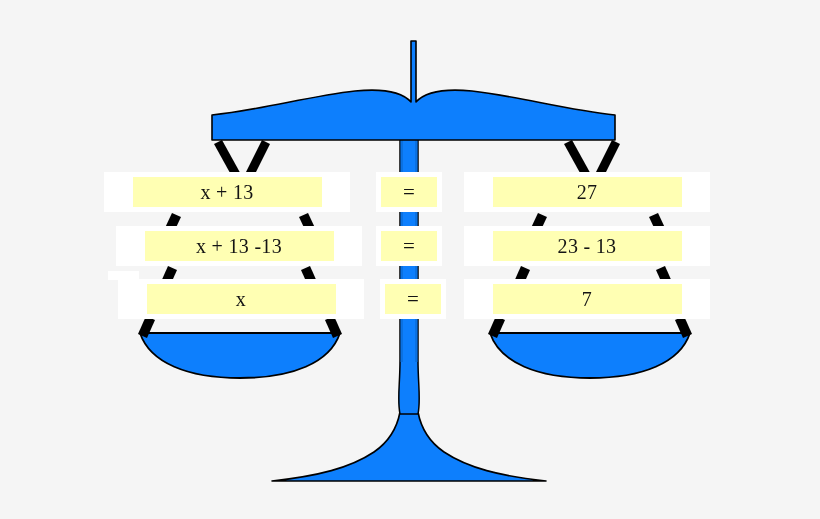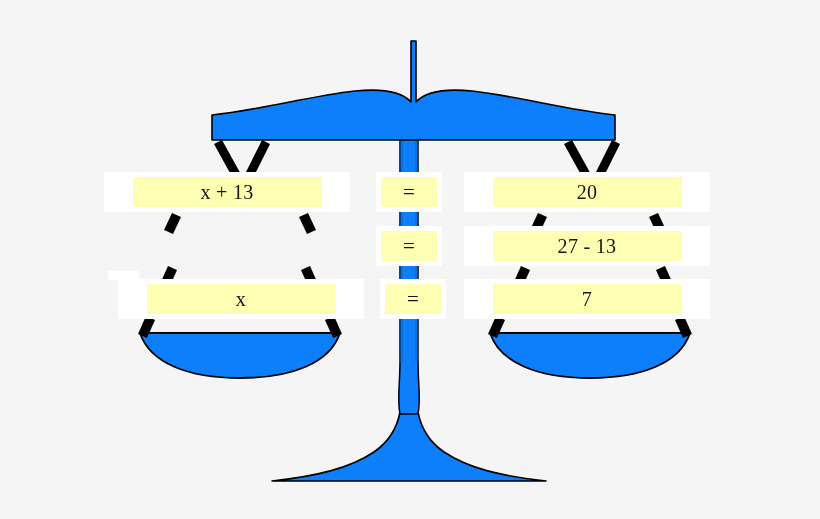--- a/index.html
+++ b/index.html
@@ -137,30 +137,33 @@
 
   <div class="label-frame side-frame row-left" style="left:104px; top:172px;">
     <div class="label-box side-box">x + 13</div>
   </div>
 
   <div class="label-frame mid-frame row-mid" style="left:376px; top:172px;">
     <div class="label-box mid-box">=</div>
   </div>
 
   <div class="label-frame side-frame row-right" style="left:464px; top:172px;">
-    <div class="label-box side-box">20</div>
+    <div class="label-box side-box">27</div>
   </div>
 
+  <div class="label-frame side-frame row-left" style="left:116px; top:226px;">
+    <div class="label-box side-box">x + 13 -13</div>
+  </div>
 
   <div class="label-frame mid-frame row-mid" style="left:376px; top:226px;">
     <div class="label-box mid-box">=</div>
   </div>
 
   <div class="label-frame side-frame row-right" style="left:464px; top:226px;">
-    <div class="label-box side-box">27 - 13</div>
+    <div class="label-box side-box">23 - 13</div>
   </div>
 
   <div class="label-frame side-frame row-left" style="left:118px; top:279px;">
     <div class="label-box side-box">x</div>
   </div>
 
   <div class="label-frame mid-frame row-mid" style="left:380px; top:279px;">
     <div class="label-box mid-box">=</div>
   </div>
 

